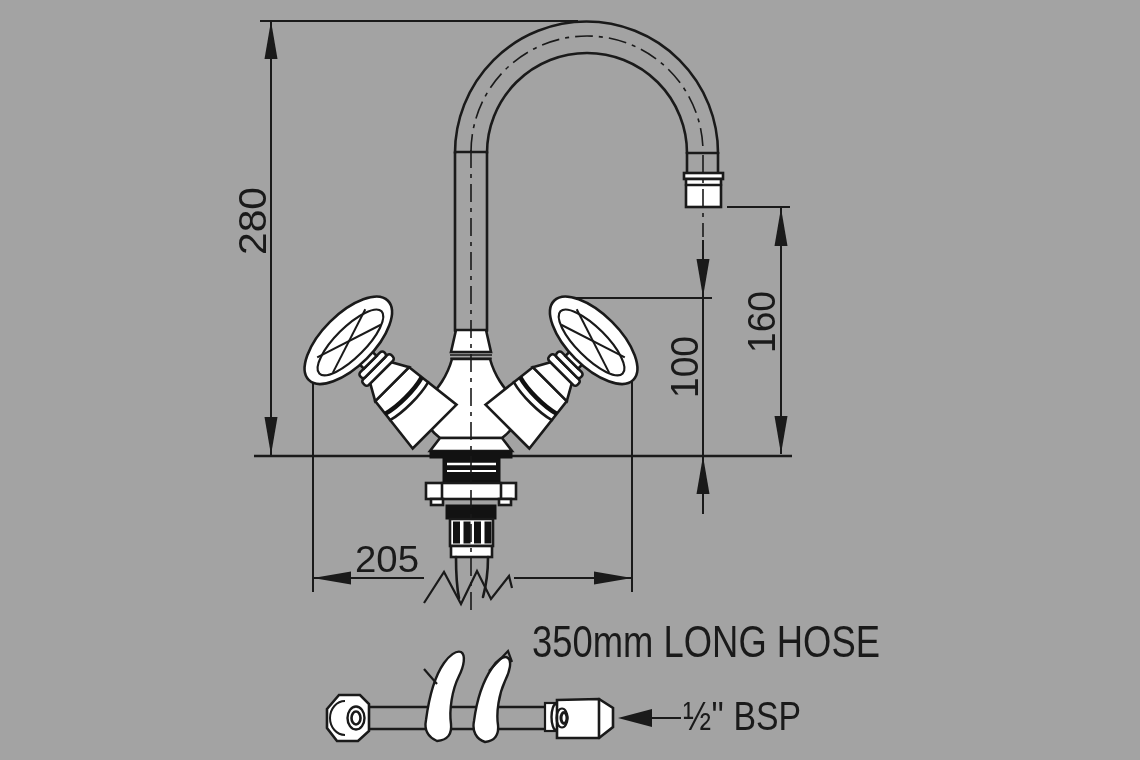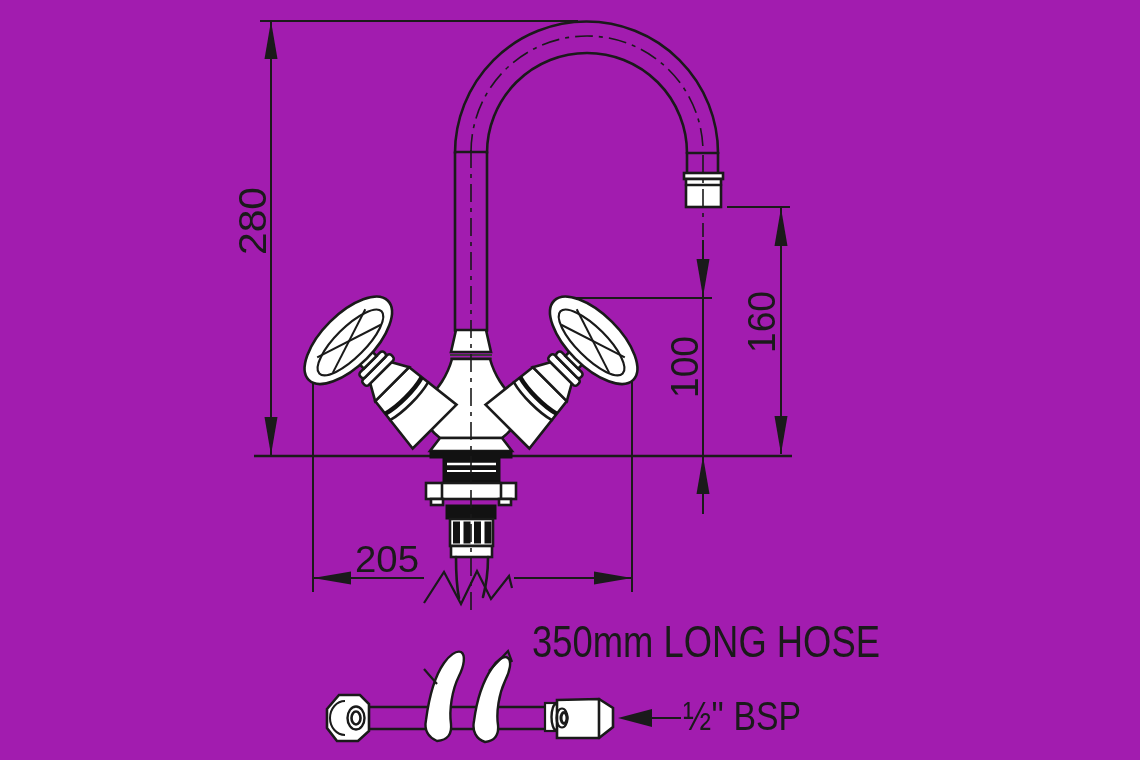--- a/index.html
+++ b/index.html
@@ -1,16 +1,16 @@
 <!DOCTYPE html>
 <html><head>
 <meta charset="utf-8">
 <style>
   html,body{margin:0;padding:0;background:#ffffff;width:1140px;height:760px;overflow:hidden;}
-  .stage{position:relative;width:1140px;height:760px;background:#a21caf;font-family:"Liberation Sans",sans-serif;}
+  .stage{position:relative;width:1140px;height:760px;background:#a3a3a3;font-family:"Liberation Sans",sans-serif;}
   svg{position:absolute;left:0;top:0;}
   text{fill:#1a1a1a;font-family:"Liberation Sans",sans-serif;}
   .dimline{stroke:#1a1a1a;stroke-width:2;fill:none;}
   .thick{stroke:#1a1a1a;stroke-width:2.6;fill:none;stroke-linecap:round;}
   .whitefill{fill:#ffffff;stroke:#1a1a1a;stroke-width:2.6;}
   .dark{fill:#121212;stroke:#121212;}
   .cl{stroke:#1a1a1a;stroke-width:1.6;fill:none;stroke-dasharray:18 6 4 6;}
   .arr{fill:#1a1a1a;stroke:none;}
 </style>
 </head>

